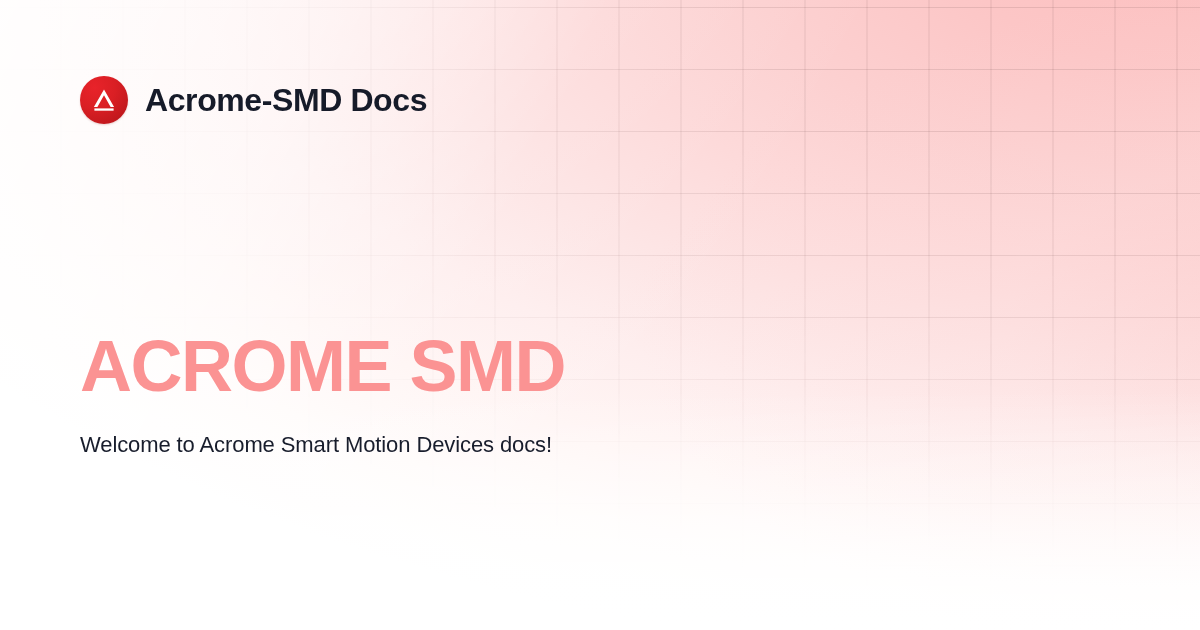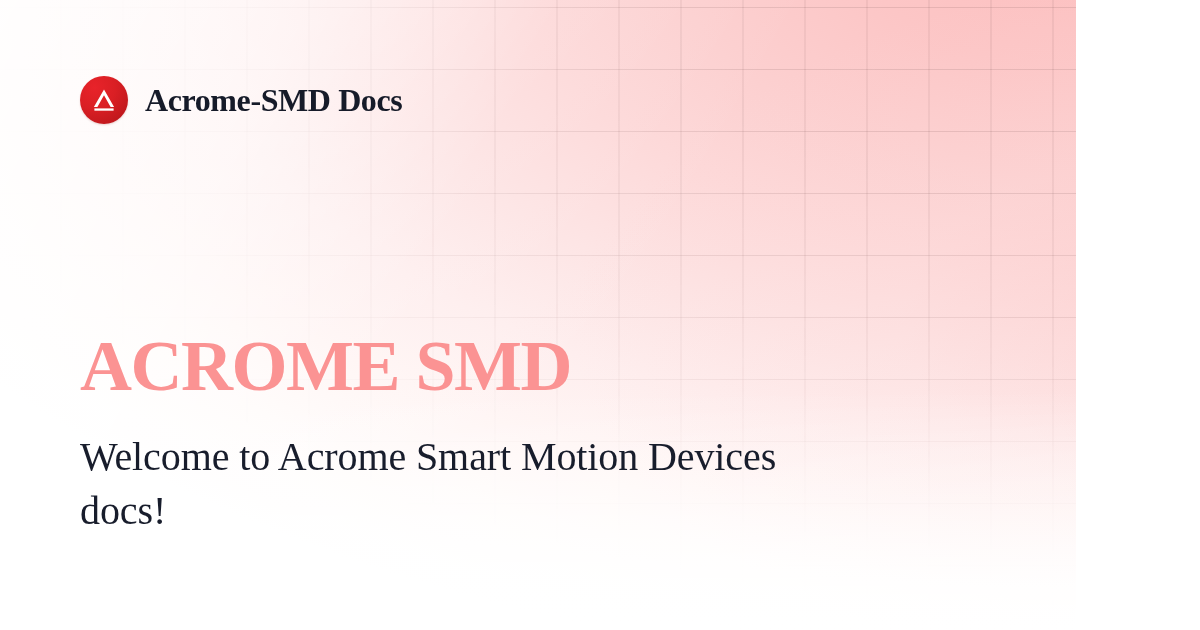--- a/index.html
+++ b/index.html
@@ -4,25 +4,25 @@
 <title>Acrome-SMD Docs</title>
 <style>
   html, body {
     margin: 0;
     padding: 0;
     background: #ffffff;
   }
 
   .card {
     position: relative;
-    width: 1076px;
+    width: 1200px;
     height: 630px;
     overflow: hidden;
     background: #ffffff;
-    font-family: Liberation Serif, serif;
+    font-family: Liberation Sans, sans-serif;
     -webkit-font-smoothing: antialiased;
   }
 
   
 
   .bg-base {
     position: absolute;
     inset: 0;
     background: #ffffff;
   }
@@ -165,21 +165,21 @@
     font-weight: bold;
     line-height: 1.0;
     letter-spacing: -1.5px;
     color: #fb9393;
     margin: 0;
     white-space: nowrap;
   }
 
   .hero-subtitle {
     margin: 28px 0 0 0;
-    font-size: 40px;
+    font-size: 22px;
     font-weight: normal;
     line-height: 1.36;
     letter-spacing: -0.1px;
     color: #181d2c;
     max-width: 760px;
   }
 </style>
 </head>
 <body>
 

